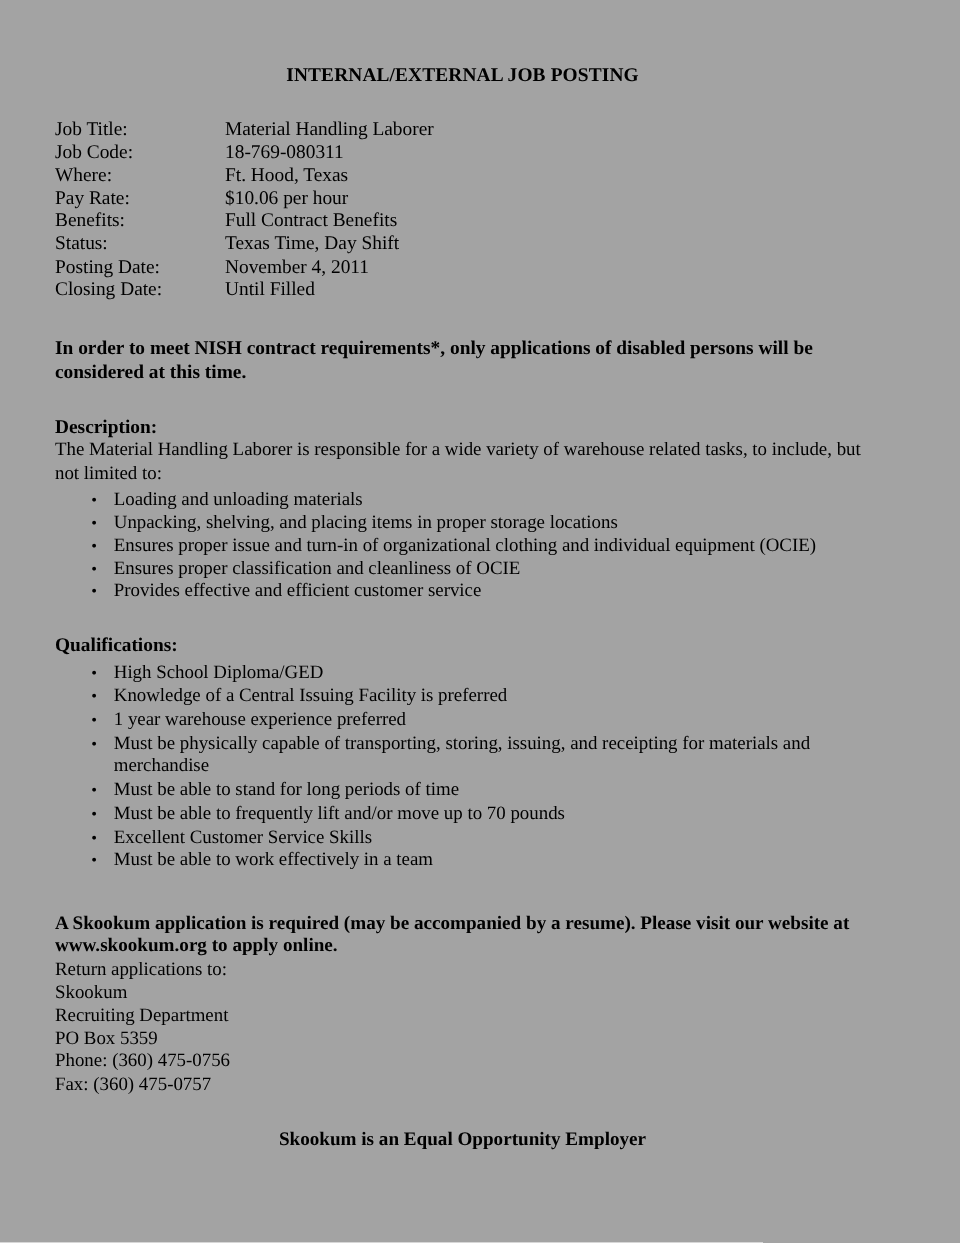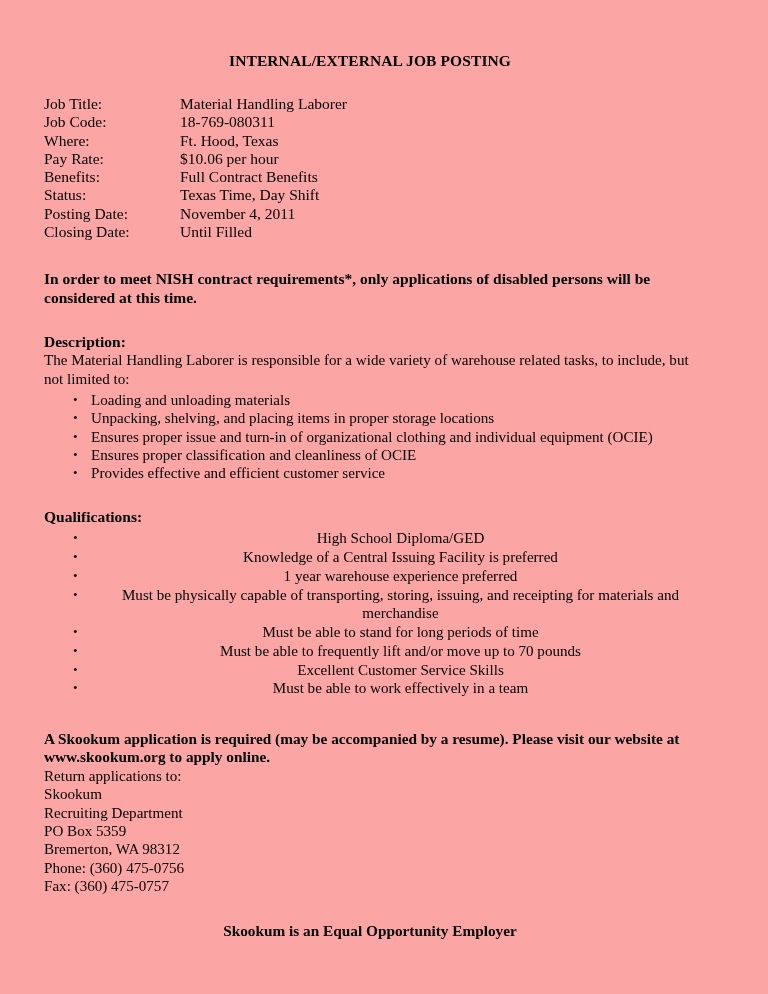--- a/index.html
+++ b/index.html
@@ -14,21 +14,21 @@
     font-family: "Liberation Serif", "DejaVu Serif", serif;
     color: #000000;
     -webkit-font-smoothing: antialiased;
   }
   .page {
     position: relative;
     width: 768px;
     height: 994px;
     box-sizing: border-box;
     padding: 44px 58px 0 44px;
-    background: #fca5a5;
+    background: #a3a3a3;
     overflow: hidden;
   }
 
   
   .doc-title {
     text-align: center;
     font-weight: bold;
     font-size: 15.5px;
     letter-spacing: 0.1px;
     margin: 8px 0 0 0;
@@ -89,21 +89,21 @@
     max-width: 625px;
   }
   ul.bullets li::before {
     content: "\2022";
     position: absolute;
     left: 29px;
     top: -1px;
     font-size: 13px;
     line-height: 19px;
   }
-  ul.qual-list li { margin-bottom: 0.5px; text-align: center; }
+  ul.qual-list li { margin-bottom: 0.5px; }
 
   
   .apply-block { margin-top: 32px; }
   .apply-bold {
     font-weight: bold;
     font-size: 15.3px;
     line-height: 18.6px;
     max-width: 650px;
   }
   .contact-lines {
@@ -201,21 +201,20 @@
     <li>Excellent Customer Service Skills</li>
     <li>Must be able to work effectively in a team</li>
   </ul>
 
   <div class="apply-block">
     <div class="apply-bold">A Skookum application is required (may be accompanied by a resume). Please visit our website at www.skookum.org to apply online.</div>
     <div class="contact-lines">Return applications to:</div>
     <div class="contact-lines">Skookum</div>
     <div class="contact-lines">Recruiting Department</div>
     <div class="contact-lines">PO Box 5359</div>
-    <div class="contact-lines">Bremerton, WA  98312</div>
     <div class="contact-lines">Phone: (360) 475-0756</div>
     <div class="contact-lines">Fax: (360) 475-0757</div>
   </div>
 
   <div class="eoe">Skookum is an Equal Opportunity Employer</div>
 
 
 </div>
 
 </body></html>

